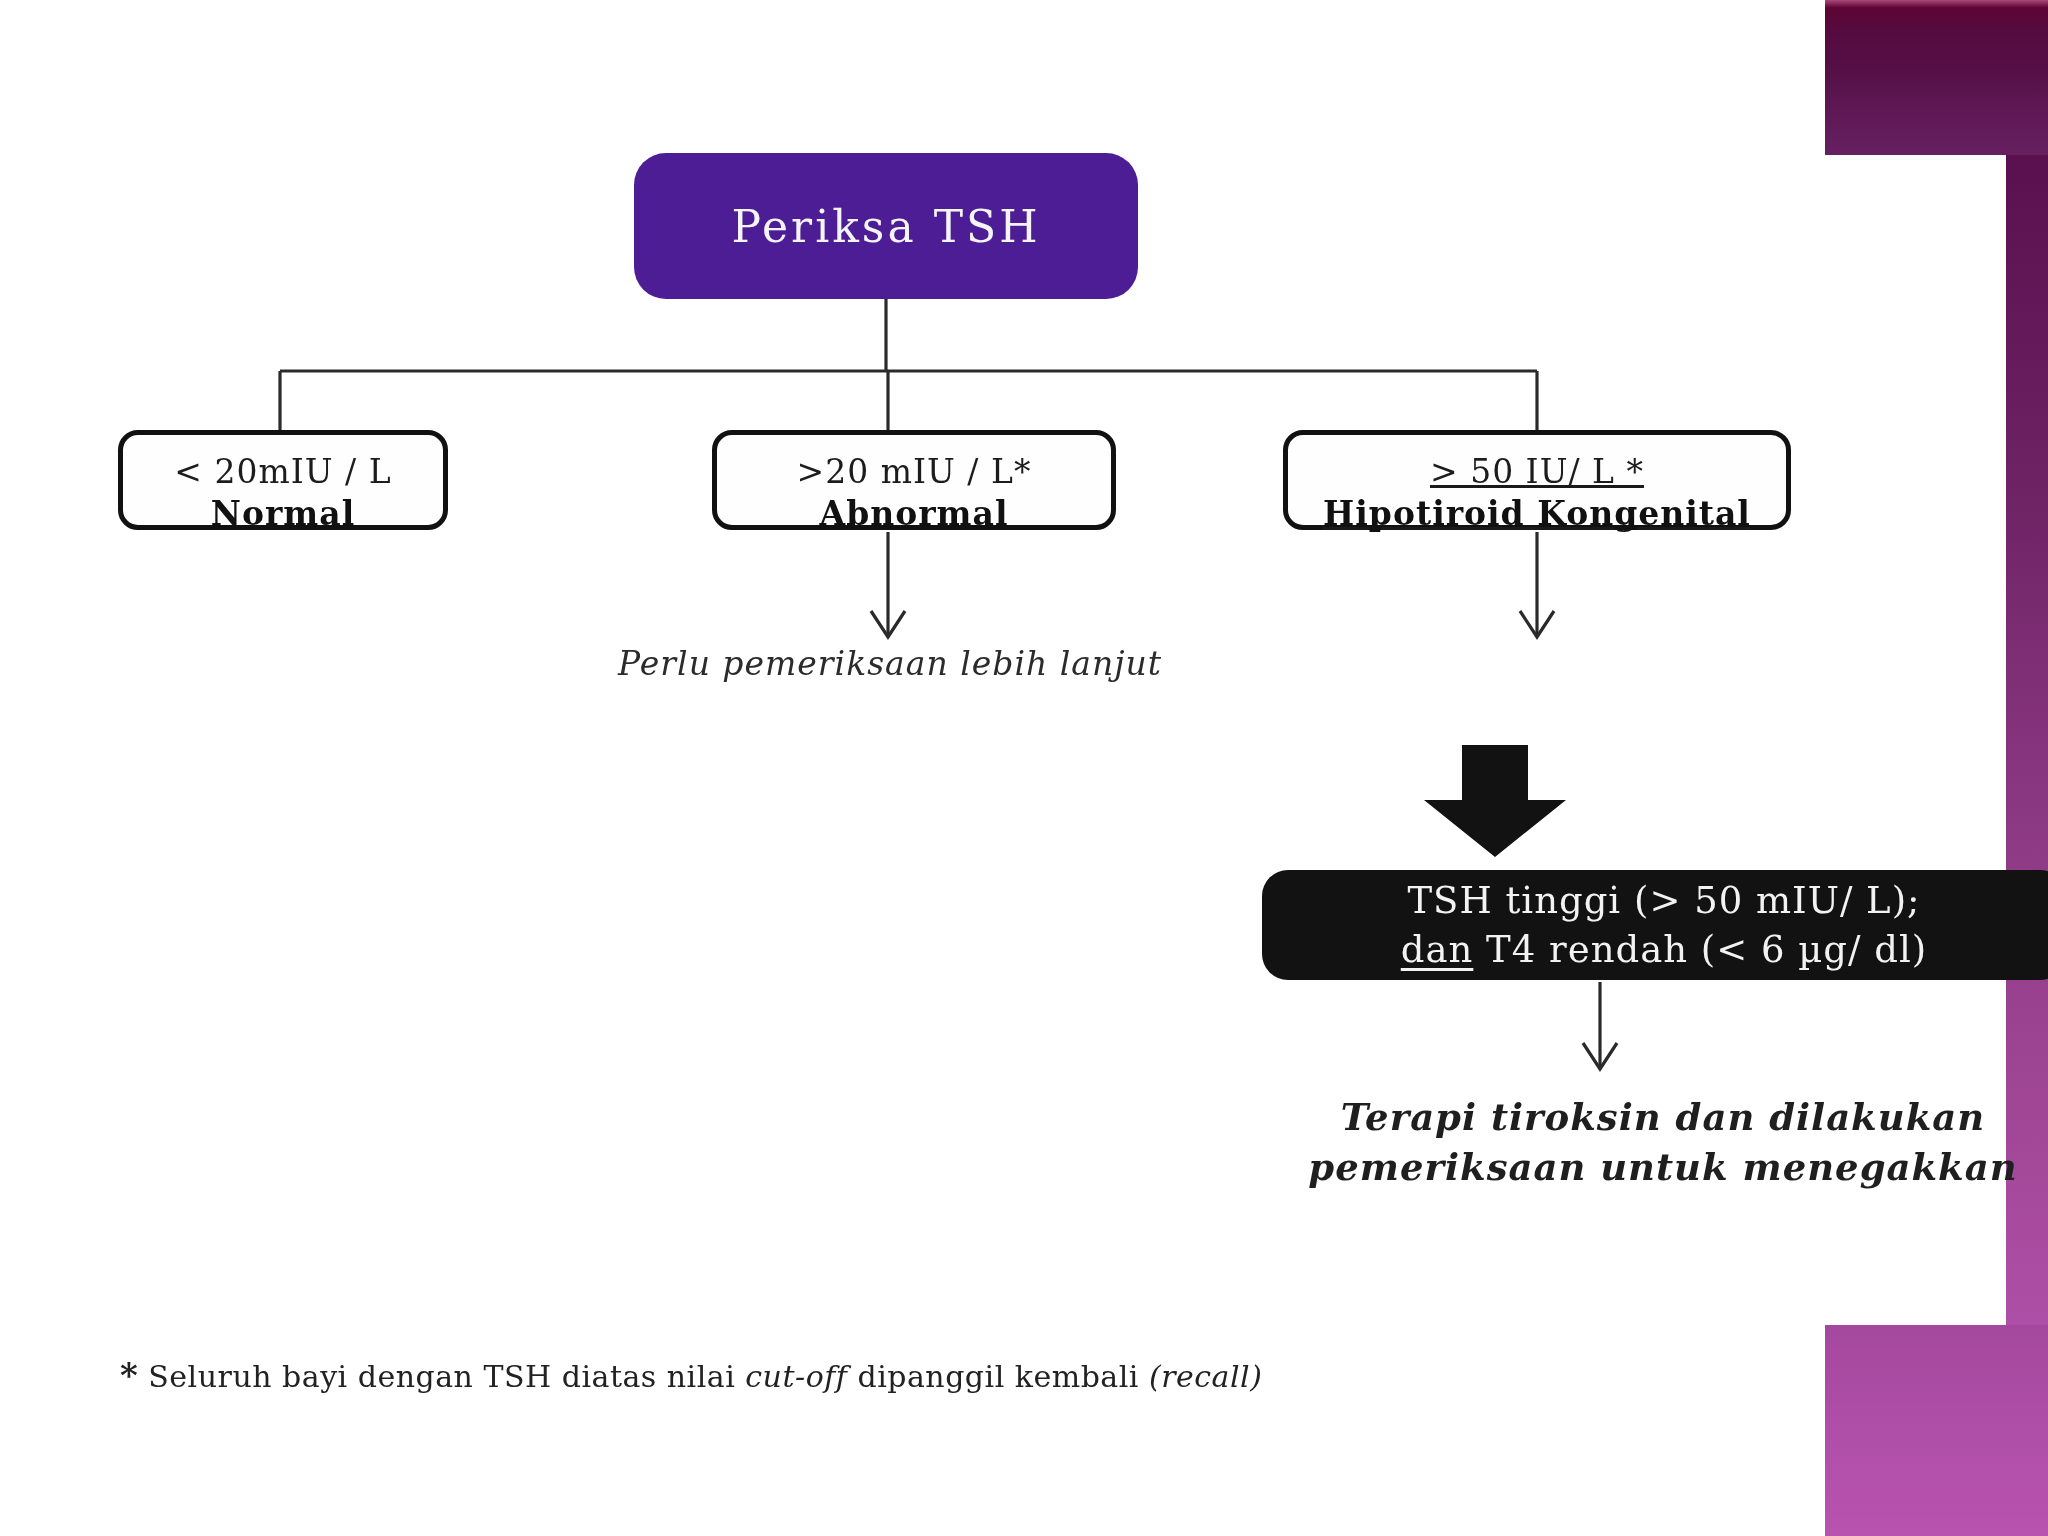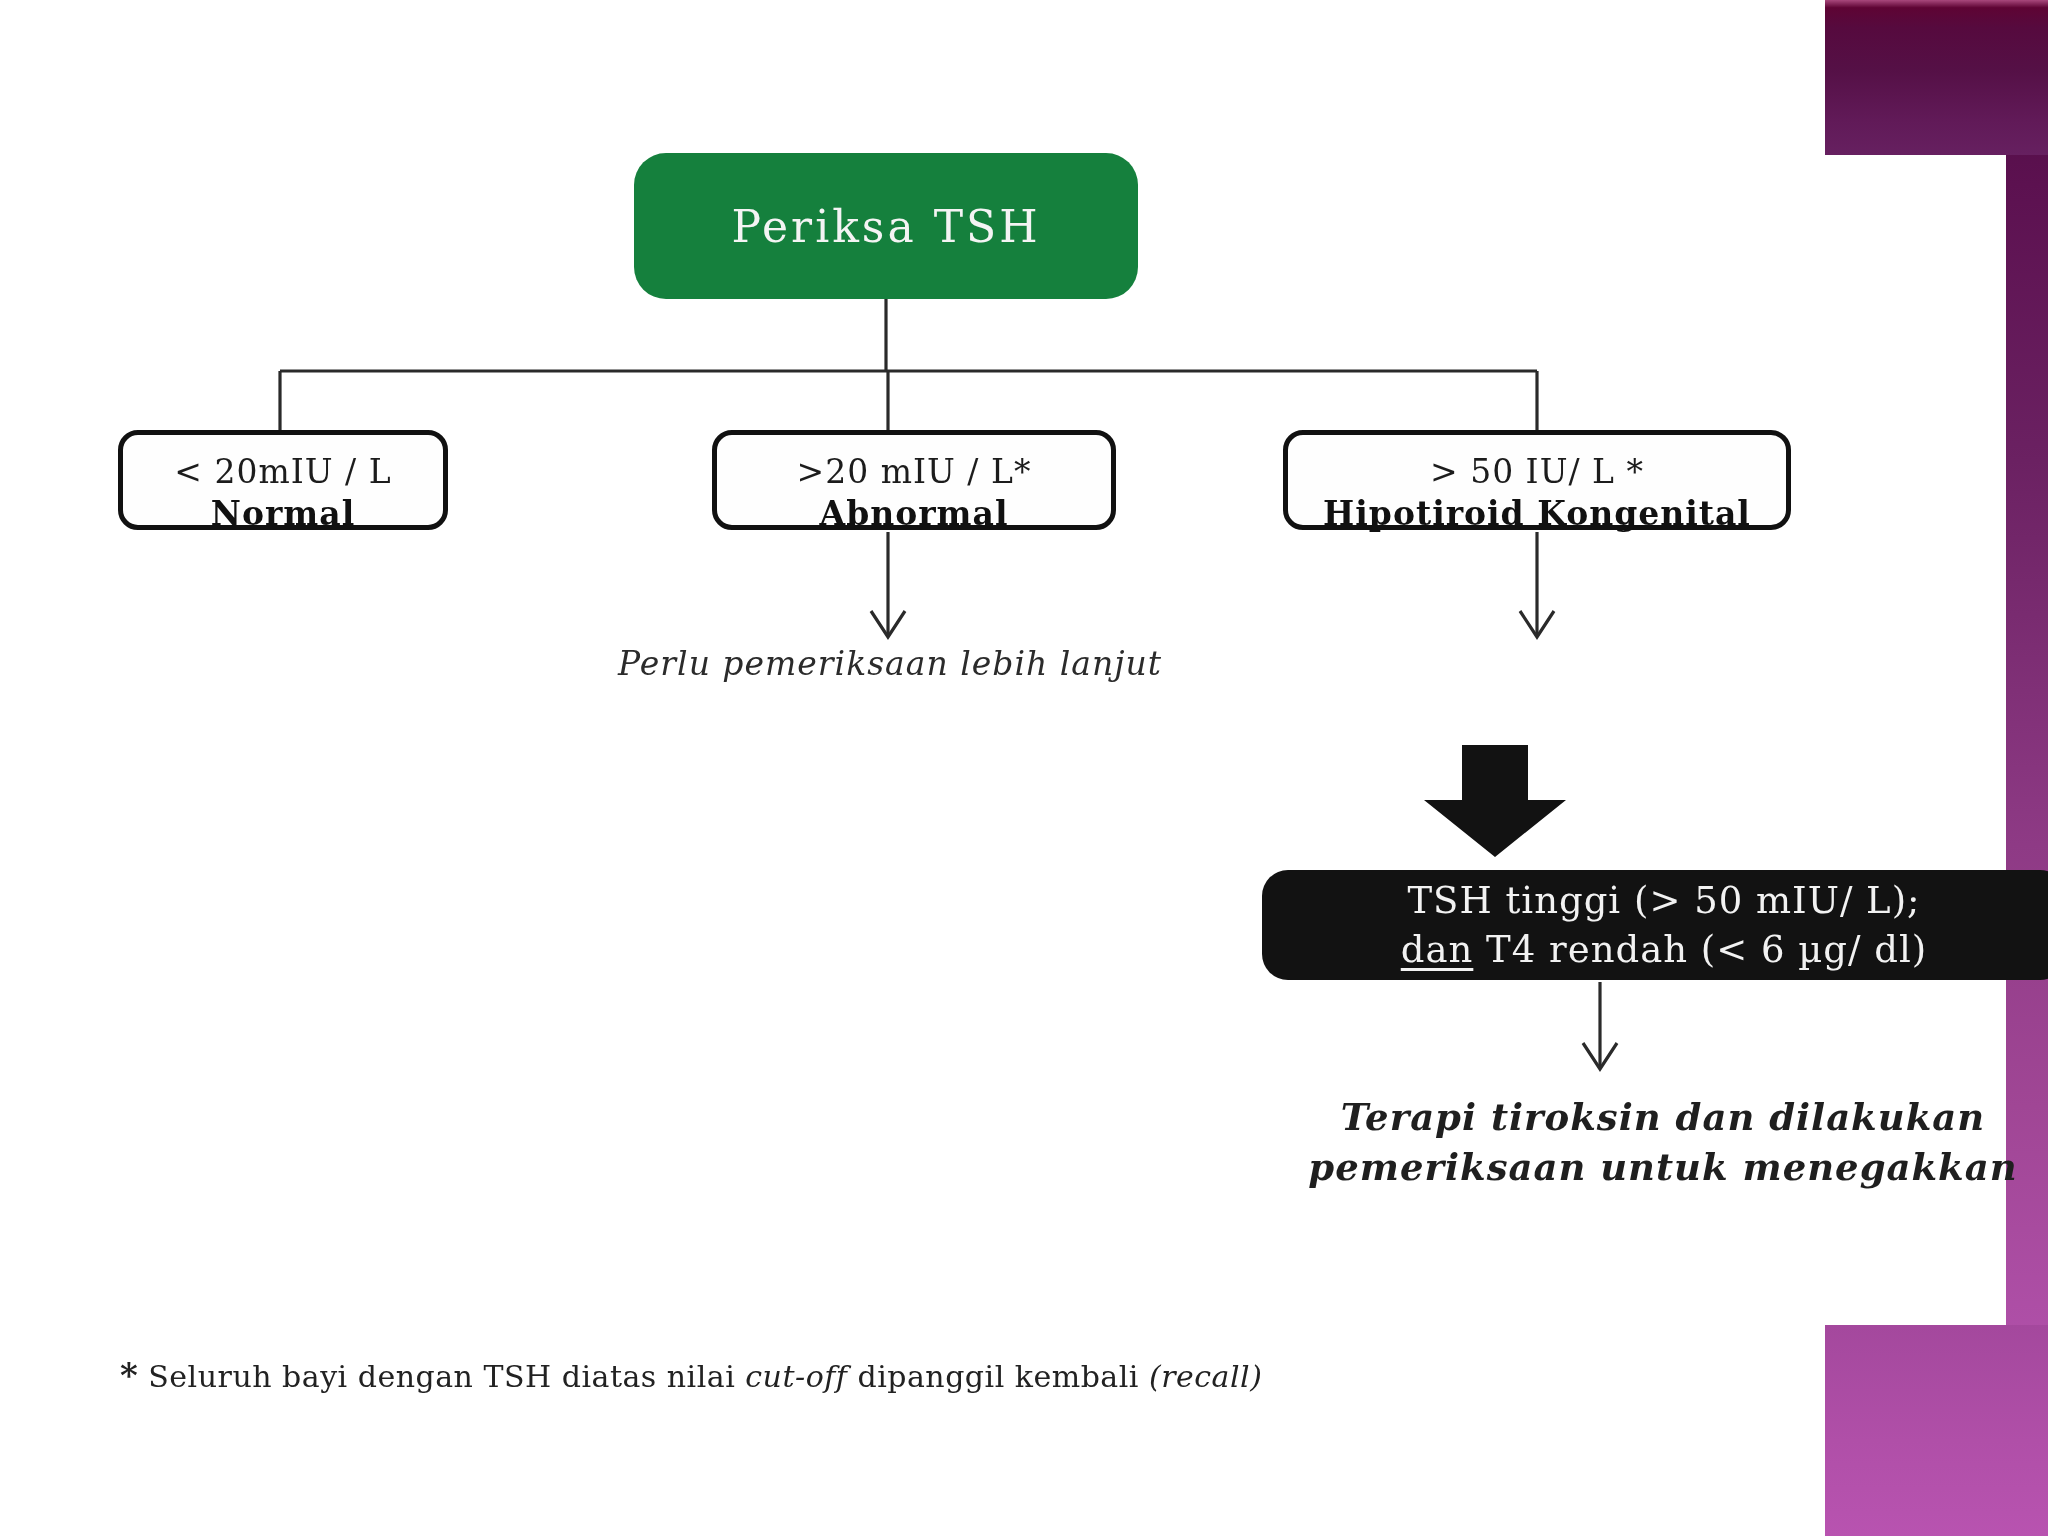--- a/index.html
+++ b/index.html
@@ -37,39 +37,39 @@
     position: absolute; left: 0; top: 0;
     width: 2048px; height: 1536px;
     pointer-events: none;
   }
   svg.lines .ln { stroke: #2a2a2a; stroke-width: 3.2; fill: none; }
   svg.lines .thick { fill: #121212; stroke: none; }
 
   
   .node-root {
     position: absolute; left: 634px; top: 153px; width: 504px; height: 146px;
-    background: #15803d; border-radius: 32px;
+    background: #4c1d95; border-radius: 32px;
     display: flex; align-items: center; justify-content: center;
   }
   .node-root-label {
     color: #f4f4f4; font-size: 44px; letter-spacing: 3px;
   }
 
   .outcome {
     position: absolute; top: 430px; height: 100px;
     box-sizing: border-box;
     background: #fefefe;
     border: 5px solid #111111; border-radius: 20px;
     display: flex; flex-direction: column;
     align-items: center; justify-content: center;
     text-align: center; line-height: 42px;
   }
   .outcome-0 { left: 118px; width: 330px; }
   .outcome-1 { left: 712px; width: 404px; }
-  .outcome-2 { left: 1283px; width: 508px; }
+  .outcome-2 { left: 1283px; width: 508px; text-decoration: underline; }
   .outcome-value { font-size: 33px; letter-spacing: 1px; color: #1c1c1c; margin-top: 25px; }
   .outcome-label { font-size: 33px; font-weight: bold; letter-spacing: 1px; color: #111; }
 
   .result-node {
     position: absolute; left: 1262px; top: 870px; width: 804px; height: 110px;
     box-sizing: border-box;
     background: #121212; border-radius: 26px;
     display: flex; flex-direction: column;
     align-items: center; justify-content: center;
     color: #f2f2f2; font-size: 37px; line-height: 49px; letter-spacing: 1px;

